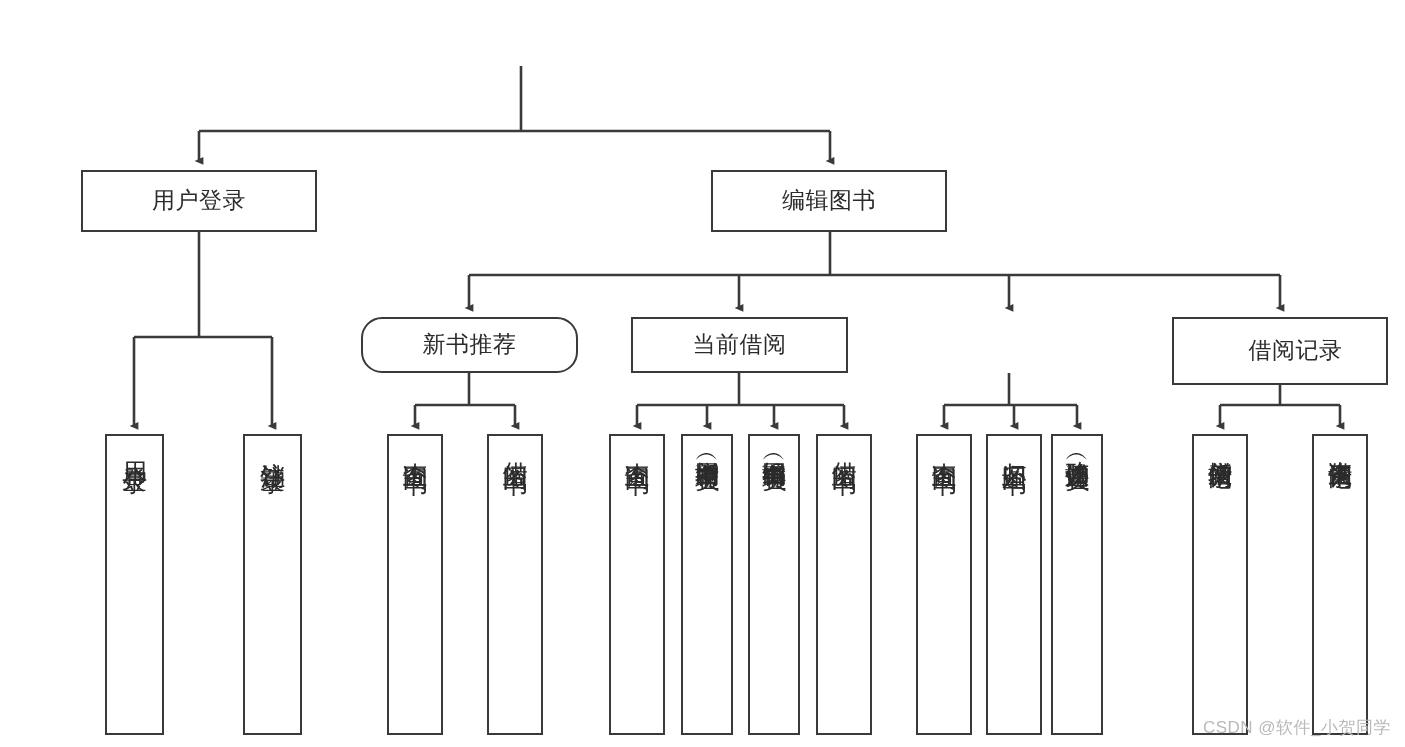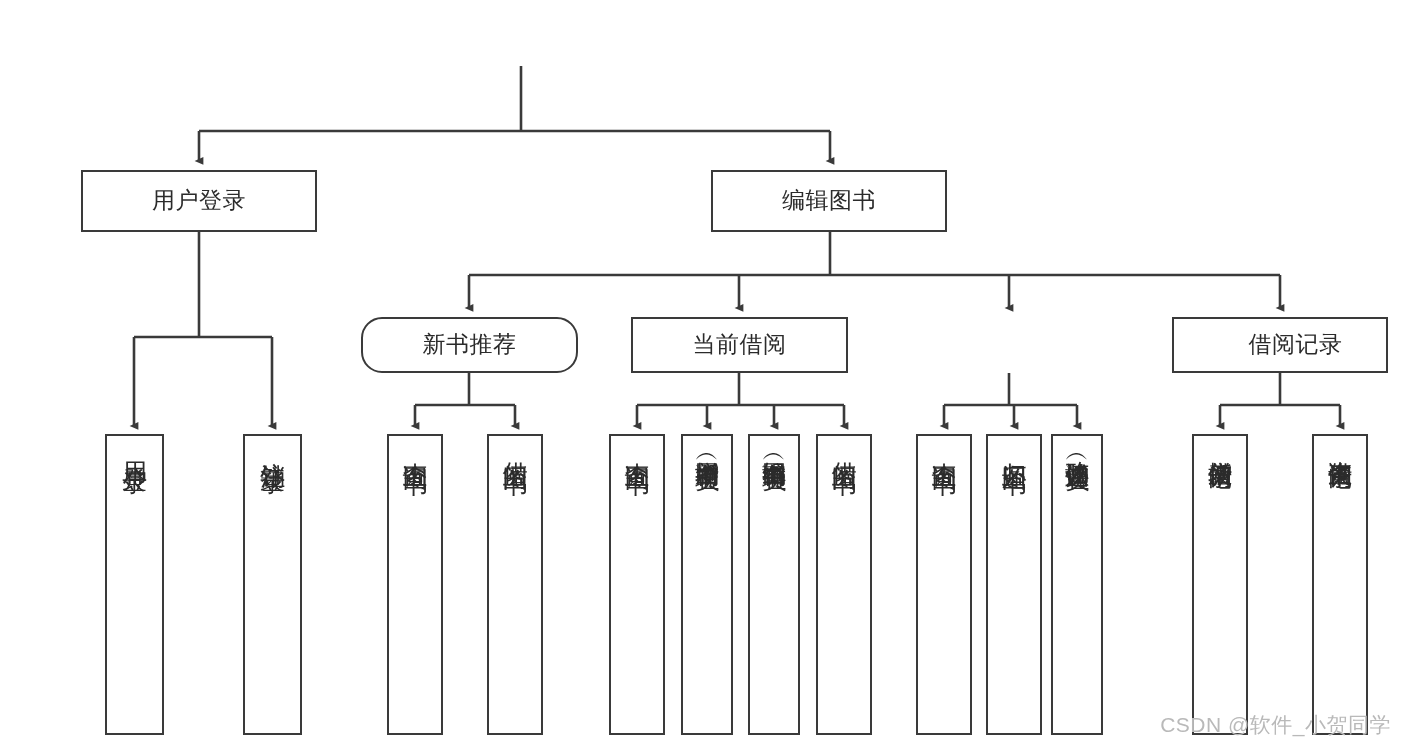--- a/index.html
+++ b/index.html
@@ -66,21 +66,21 @@
     white-space: nowrap;
   }
   .node.vert.tall-text .node-label {
     font-size: 24px;
     letter-spacing: 1px;
   }
   .watermark {
     position: absolute;
     right: 14px;
     bottom: 8px;
-    font-size: 21px;
+    font-size: 17px;
     color: #b9b9b9;
     letter-spacing: 0.5px;
     z-index: 6;
     white-space: nowrap;
     font-family: "Liberation Sans", "DejaVu Sans", sans-serif;
   }
 </style>
 </head>
 <body>
 
@@ -143,21 +143,21 @@
   <div class="node horiz" style="left: 711px; top: 170px; width: 236px; height: 62px;">
     <span class="node-label">编辑图书</span>
   </div>
 
   <div class="node horiz" style="left: 361px; top: 317px; width: 217px; height: 56px; border-radius: 21px;">
     <span class="node-label">新书推荐</span>
   </div>
   <div class="node horiz" style="left: 631px; top: 317px; width: 217px; height: 56px;">
     <span class="node-label">当前借阅</span>
   </div>
-  <div class="node horiz" style="left: 1172px; top: 317px; width: 216px; height: 56px; padding-left: 31px;">
+  <div class="node horiz" style="left: 1172px; top: 317px; width: 216px; height: 68px; padding-left: 31px;">
     <span class="node-label">借阅记录</span>
   </div>
 
   <div class="node vert" style="left: 105px; top: 434px; width: 59px; height: 301px;">
     <span class="node-label">用户登录</span>
   </div>
   <div class="node vert" style="left: 243px; top: 434px; width: 59px; height: 301px;">
     <span class="node-label">注销登录</span>
   </div>
 

